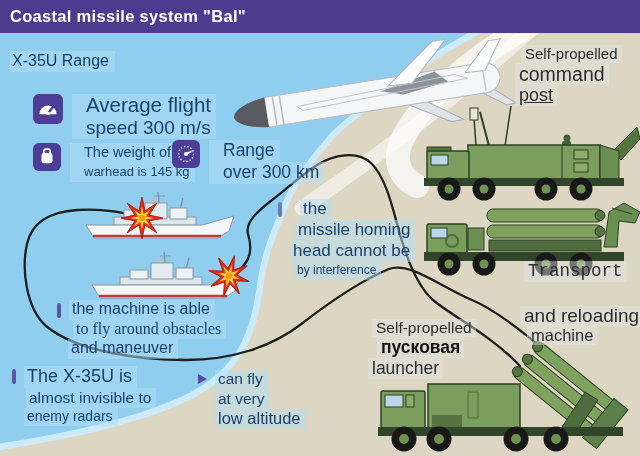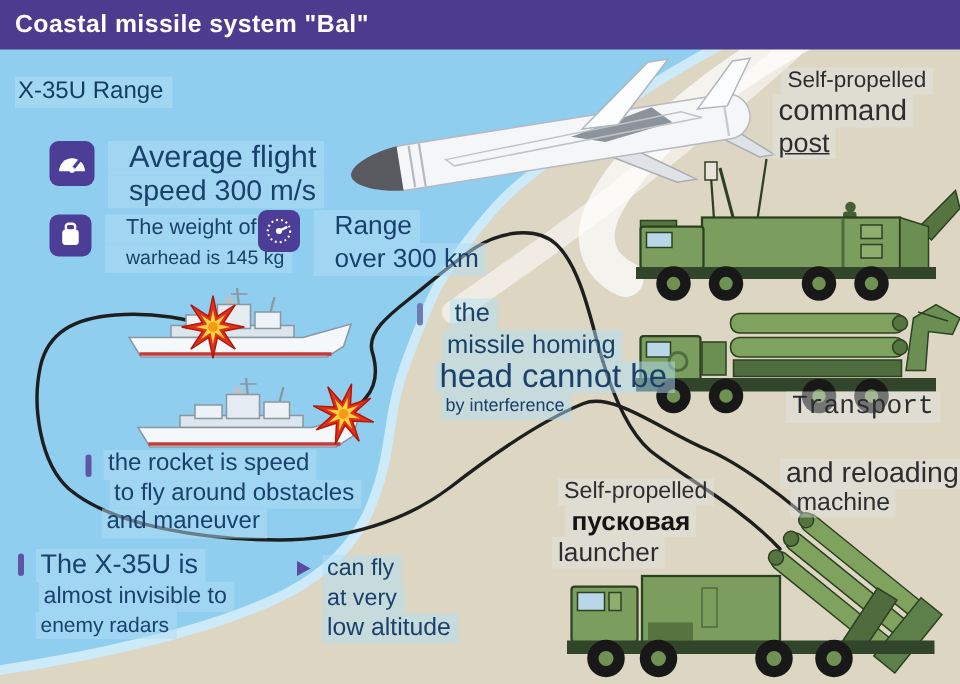--- a/index.html
+++ b/index.html
@@ -21,26 +21,26 @@
   .f3{left:172px;top:140px;} .f3 .l1{font-size:17.5px;line-height:21px;} .f3 .l2{font-size:17.5px;line-height:21px;}
   .callout{position:absolute;display:flex;gap:8px;color:#19416b;}
   .callout .col span{display:table;background:rgba(178,222,246,.5);padding:0 5px 1px 3px;white-space:nowrap;}
   .bar{width:4px;height:15px;border-radius:2px;background:#5f55a5;margin-top:3px;flex:none;}
   .bar.lt{background:#6e7ab4;}
   .tri{width:0;height:0;border-left:9px solid #5b4a9e;border-top:5.5px solid transparent;
        border-bottom:5.5px solid transparent;margin-top:4px;flex:none;}
   .homing{left:278px;top:199px;}
   .homing .s1{font-size:17px;line-height:20px;margin-left:10px;}
   .homing .s2{font-size:17px;line-height:20px;margin-left:5px;}
-  .homing .s3{font-size:22px;line-height:20px;}
+  .homing .s3{font-size:17px;line-height:20px;}
   .homing .s4{font-size:15px;line-height:19px;margin-left:5px;}
   .homing .s5{font-size:12px;line-height:17px;margin-left:4px;}
   .maneuver{left:57px;top:300px;font-size:16px;}
   .maneuver span{line-height:18.5px;}
-  .maneuver .s2{margin-left:4px;} .maneuver .s3{margin-left:-1px;}
+  .maneuver .s2{margin-left:4px;font-family:Liberation Serif, serif;} .maneuver .s3{margin-left:-1px;}
   .stealth{left:12px;top:366px;}
   .stealth .s1{font-size:18px;line-height:21px;}
   .stealth .s2{font-size:15.5px;line-height:19px;margin-left:2px;}
   .stealth .s3{font-size:14px;line-height:17px;}
   .lowalt{left:198px;top:370px;}
   .lowalt span{font-size:15.5px;line-height:18.5px;}
   .lowalt .s3{font-size:16.5px;}
   .landlabel{position:absolute;color:#2d2d2f;}
   .landlabel span{display:table;background:rgba(226,231,230,.45);padding:0 4px;white-space:nowrap;}
   .cp{left:515px;top:45px;}
@@ -258,21 +258,21 @@
       <span class="s1">the</span>
       <span class="s2">missile homing</span>
       <span class="s3">head cannot be</span>
       <span class="s5">by interference</span>
     </div>
   </div>
 
   <div class="callout maneuver">
     <div class="bar"></div>
     <div class="col">
-      <span class="s1">the rocket is speed</span>
+      <span class="s1">the machine is able</span>
       <span class="s2">to fly around obstacles</span>
       <span class="s3">and maneuver</span>
     </div>
   </div>
 
   <div class="callout stealth">
     <div class="bar"></div>
     <div class="col">
       <span class="s1">The X-35U is</span>
       <span class="s2">almost invisible to</span>

